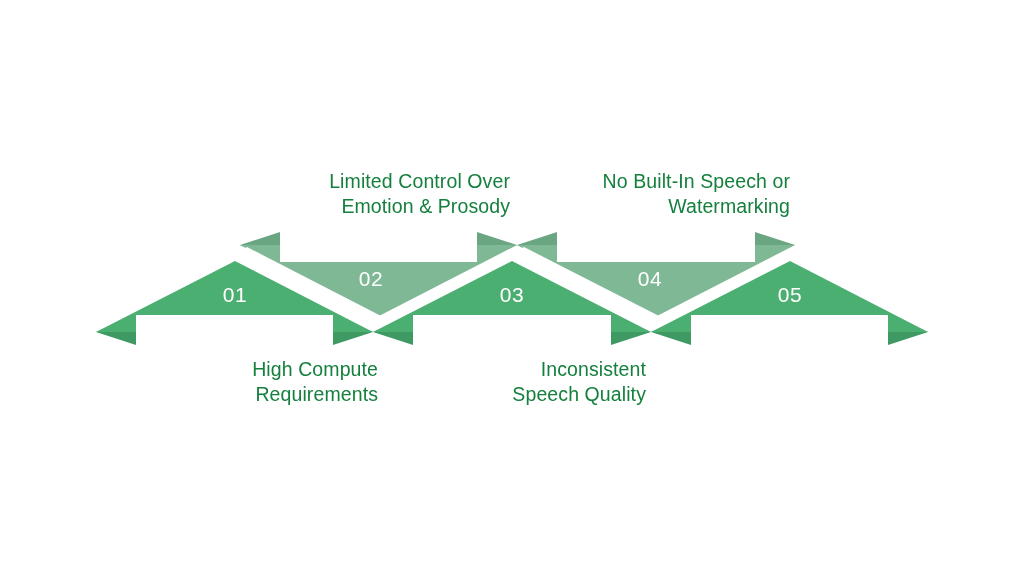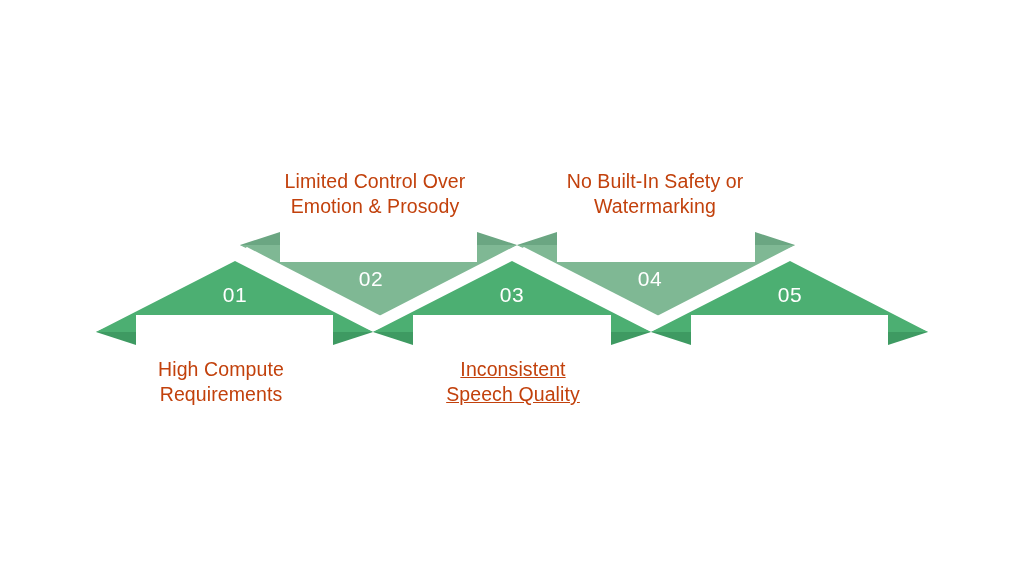--- a/index.html
+++ b/index.html
@@ -37,37 +37,37 @@
     font-size: 21px;
     fill: #ffffff;
     letter-spacing: 0.5px;
     text-anchor: middle;
     dominant-baseline: middle;
     font-weight: 400;
   }
 
   .caption {
     position: absolute;
-    text-align: center;
-    color: #c2410c;
+    text-align: right;
+    color: #15803d;
     font-family: "Liberation Sans", sans-serif;
     font-size: 19.5px;
     line-height: 25px;
     font-weight: 400;
     letter-spacing: 0.1px;
     white-space: pre-line;
   }
 
   .caption-top { }
   .caption-bottom { }
 
   
-  #cap-01 { left: 88px;  top: 357px; width: 266px; }
+  #cap-01 { left: 112px;  top: 357px; width: 266px; }
   #cap-02 { left: 240px; top: 169px; width: 270px; }
-  #cap-03 { left: 380px; top: 357px; width: 266px; text-decoration: underline; }
+  #cap-03 { left: 380px; top: 357px; width: 266px; }
   #cap-04 { left: 520px; top: 169px; width: 270px; }
   #cap-05 { left: 668px; top: 357px; width: 266px; }
 </style>
 </head>
 <body>
 
 <div id="stage">
 
   <svg id="chevron-svg" viewBox="0 0 1024 576">
 
@@ -124,17 +124,17 @@
 
   <div class="caption caption-bottom" id="cap-01">High Compute
 Requirements</div>
 
   <div class="caption caption-top" id="cap-02">Limited Control Over
 Emotion &amp; Prosody</div>
 
   <div class="caption caption-bottom" id="cap-03">Inconsistent
 Speech Quality</div>
 
-  <div class="caption caption-top" id="cap-04">No Built-In Safety or
+  <div class="caption caption-top" id="cap-04">No Built-In Speech or
 Watermarking</div>
 
 
 </div>
 
 </body></html>

